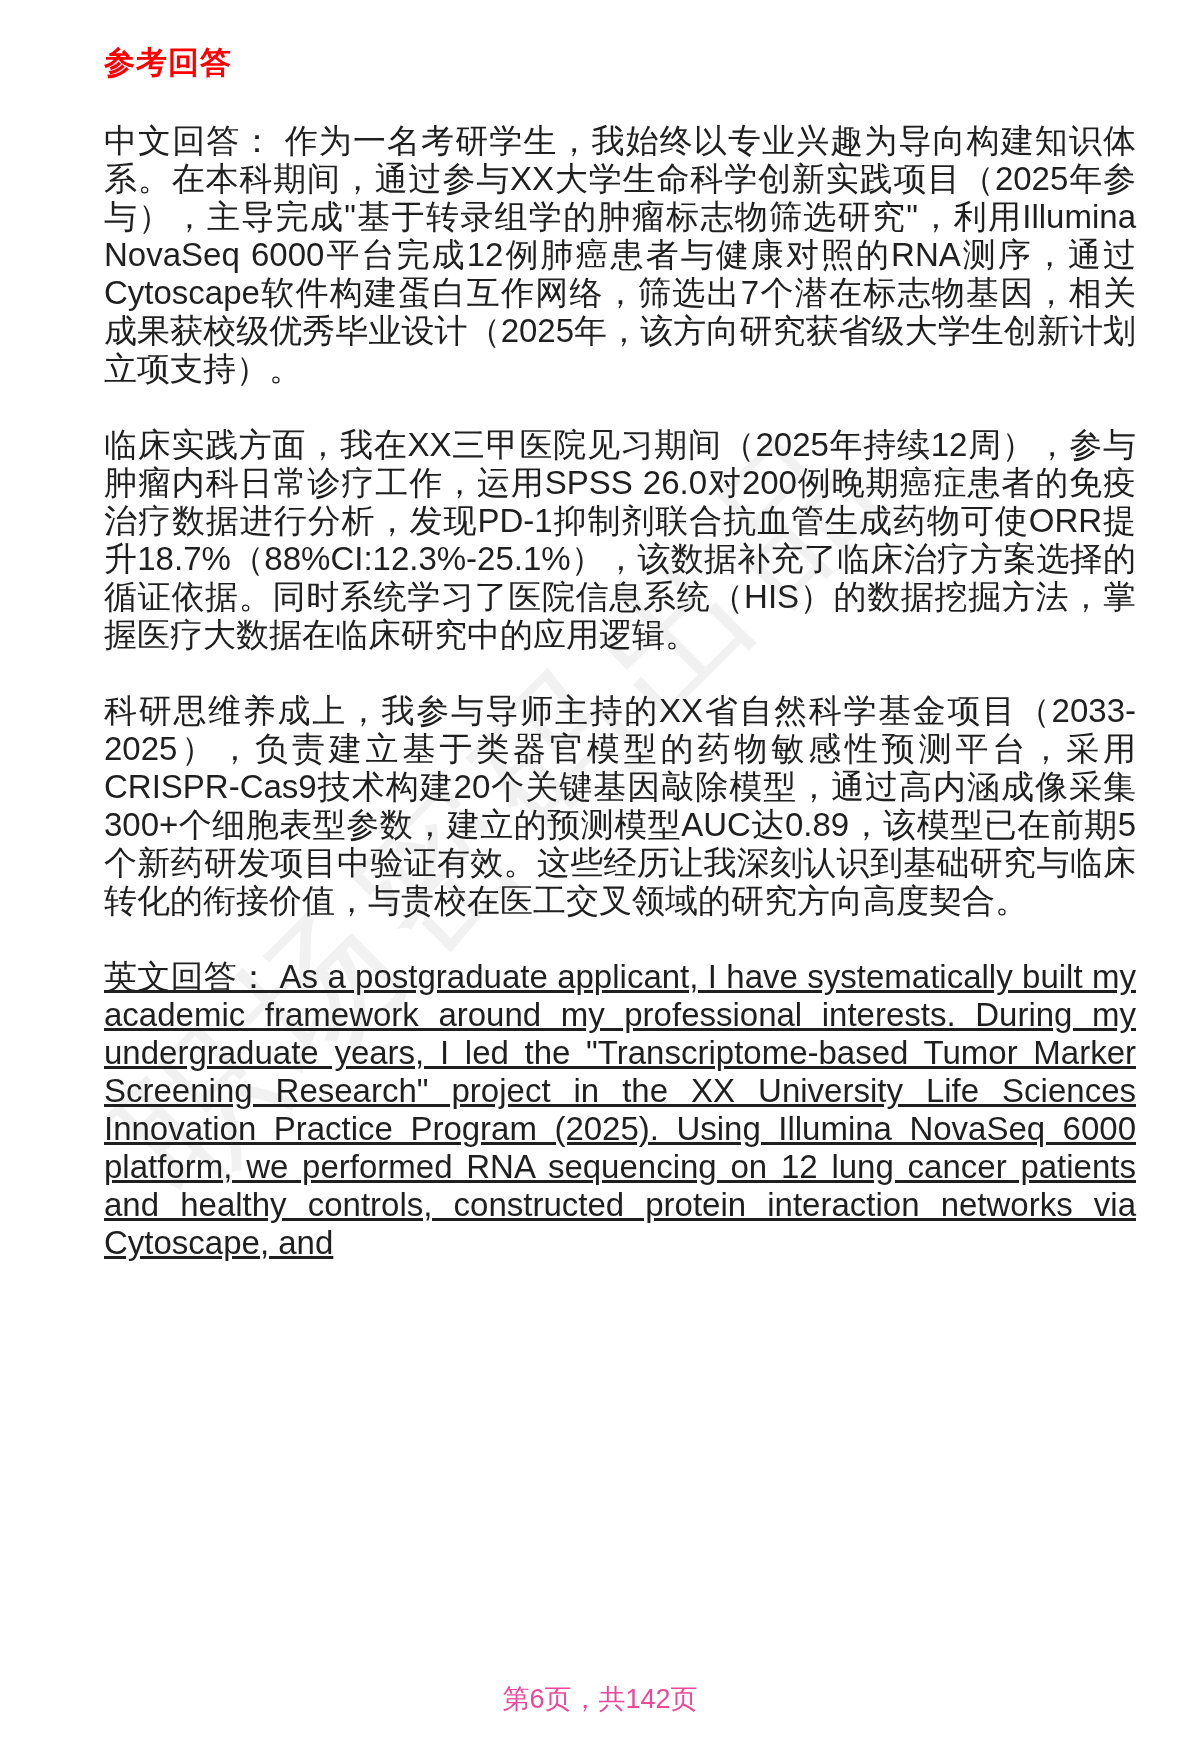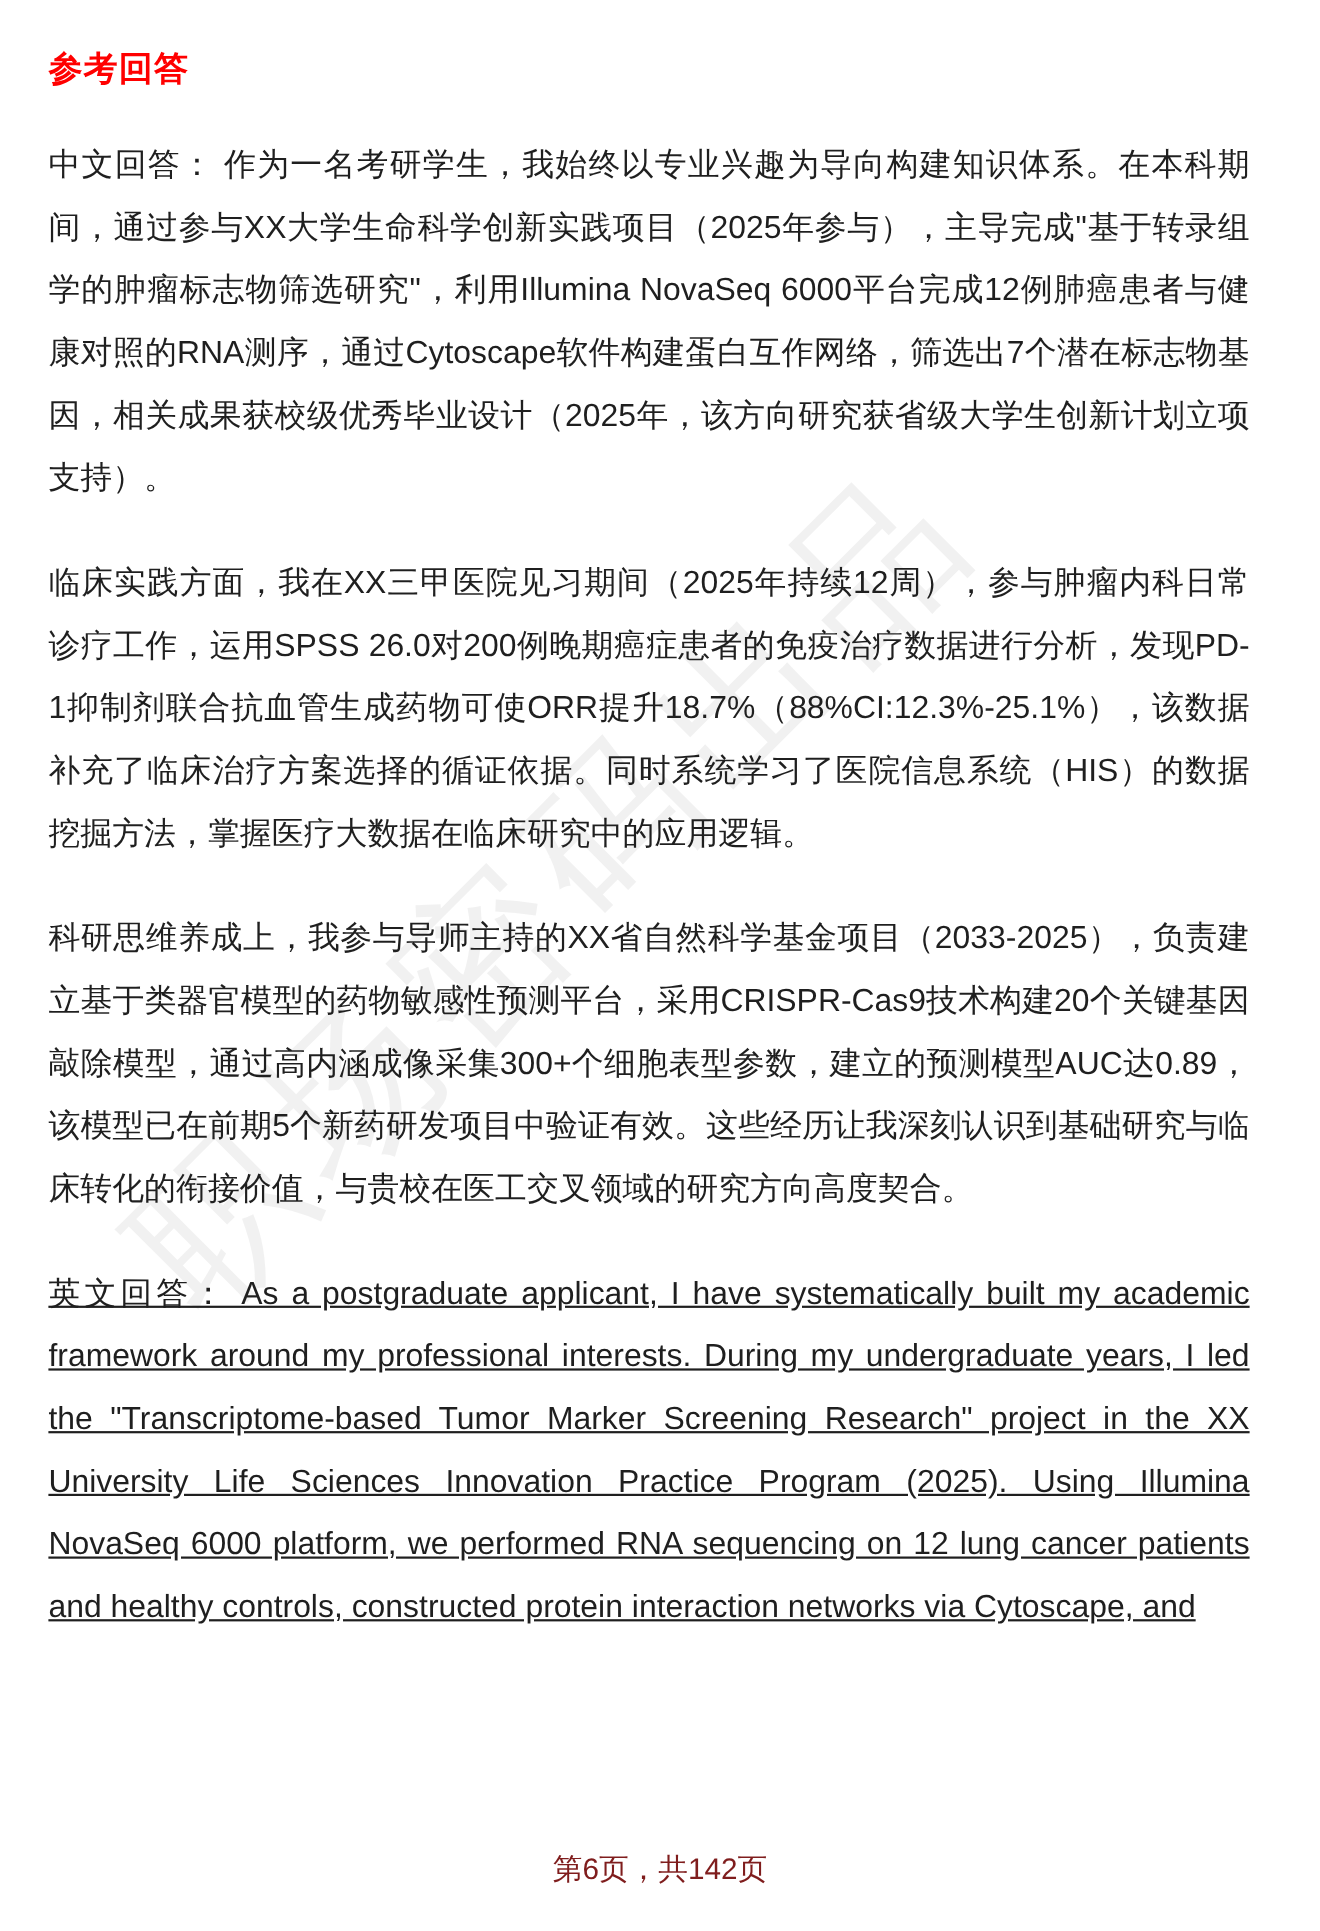--- a/index.html
+++ b/index.html
@@ -13,32 +13,32 @@
     height: 1755px;
     margin: 0 auto;
     background: #ffffff;
     overflow: hidden;
     font-family: "Liberation Sans", "DejaVu Sans", sans-serif;
     color: #1f1f1f;
   }
   .content {
     position: relative;
     z-index: 2;
-    padding: 42px 64px 0 44px;
+    padding: 42px 64px 0 104px;
   }
   .doc-title {
     color: #ff0000;
     font-size: 31px;
     font-weight: 700;
     margin: 0 0 38px 0;
     letter-spacing: 1px;
   }
   .doc-paragraph {
-    font-size: 29px;
-    line-height: 57px;
+    font-size: 33px;
+    line-height: 38px;
     text-align: justify;
     text-justify: inter-ideograph;
     margin: 0 0 38px 0;
     word-break: break-word;
   }
   .doc-paragraph.en {
     text-align: justify;
     text-decoration: underline;
   }
   .watermark {
@@ -56,21 +56,21 @@
     font-weight: 400;
   }
   .footer {
     position: absolute;
     z-index: 2;
     bottom: 38px;
     left: 0;
     width: 100%;
     text-align: center;
     font-size: 27px;
-    color: #7f1d1d;
+    color: #ec4899;
   }
 </style>
 </head>
 <body>
 
 <div class="page">
 
   <div class="watermark">职场密码出品</div>
 
   <div class="content">

